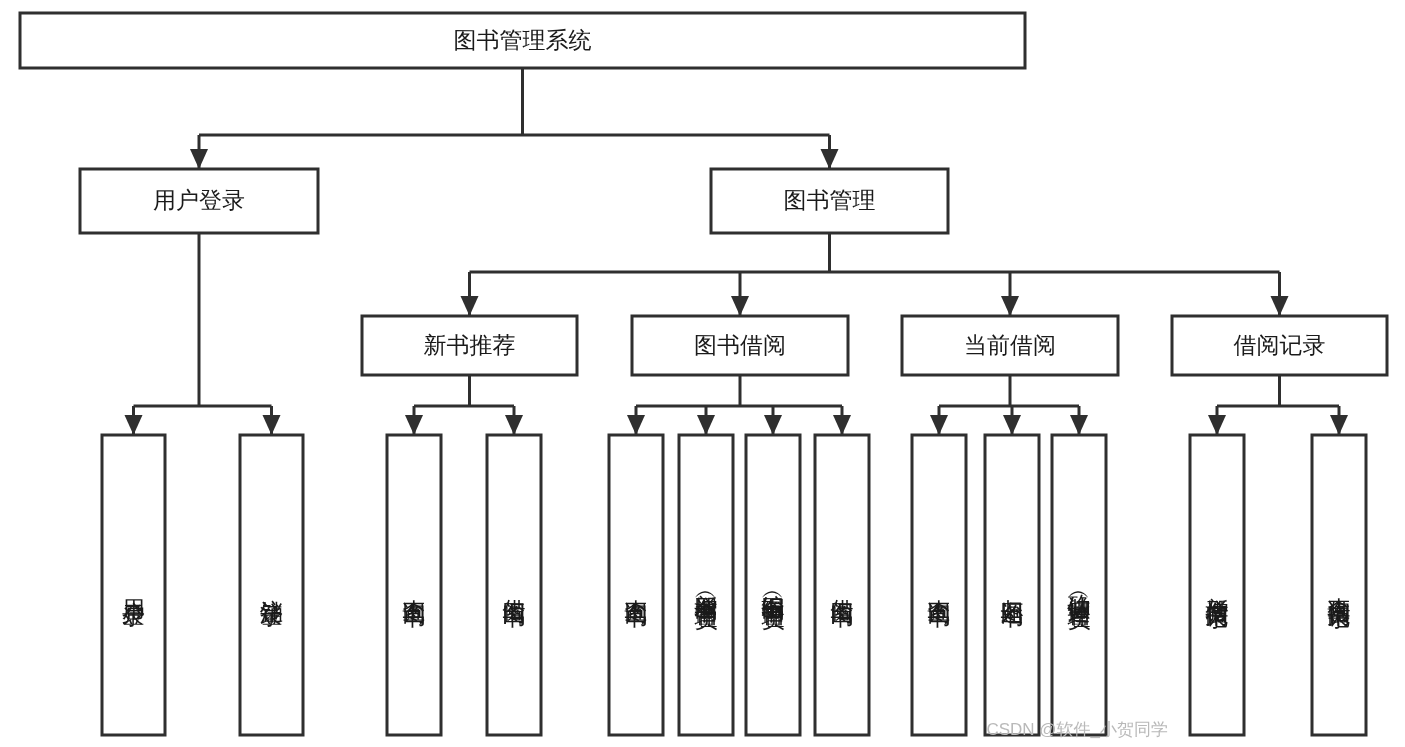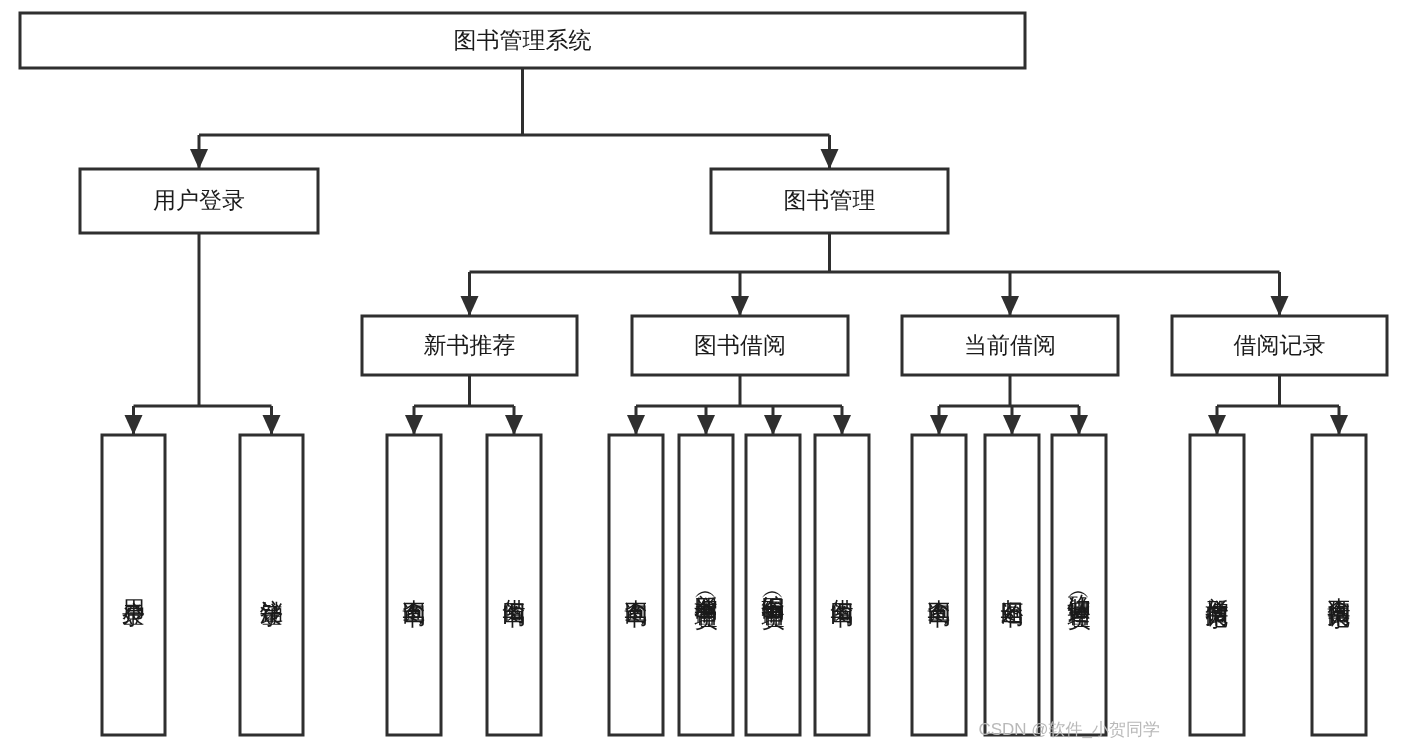--- a/index.html
+++ b/index.html
@@ -12,20 +12,21 @@
     width: 1405px;
     height: 747px;
     font-family: "Liberation Sans", "DejaVu Sans", sans-serif;
     overflow: hidden;
     position: relative;
   }
   #diagram-root {
     position: relative;
     width: 1168px;
     height: 747px;
+    padding-left: 8px;
   }
   svg#flow-svg {
     position: absolute;
     left: 0;
     top: 0;
     width: 1405px;
     height: 747px;
     display: block;
   }
   .node-box {

